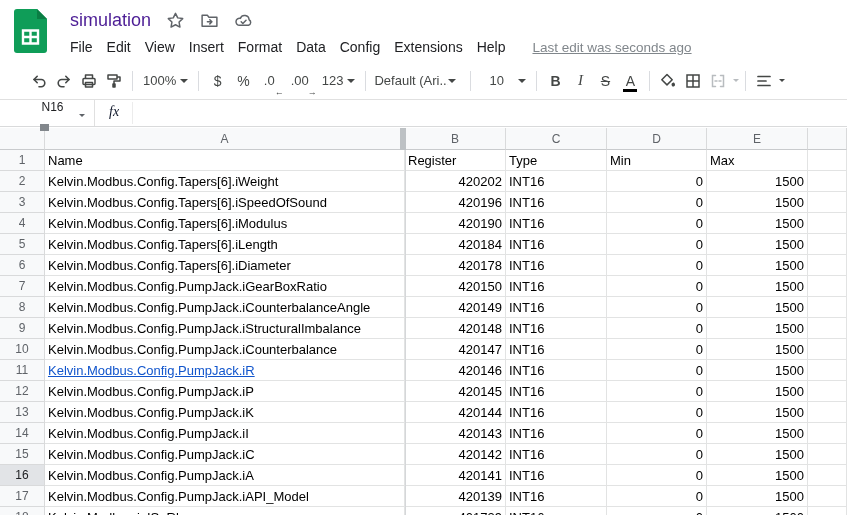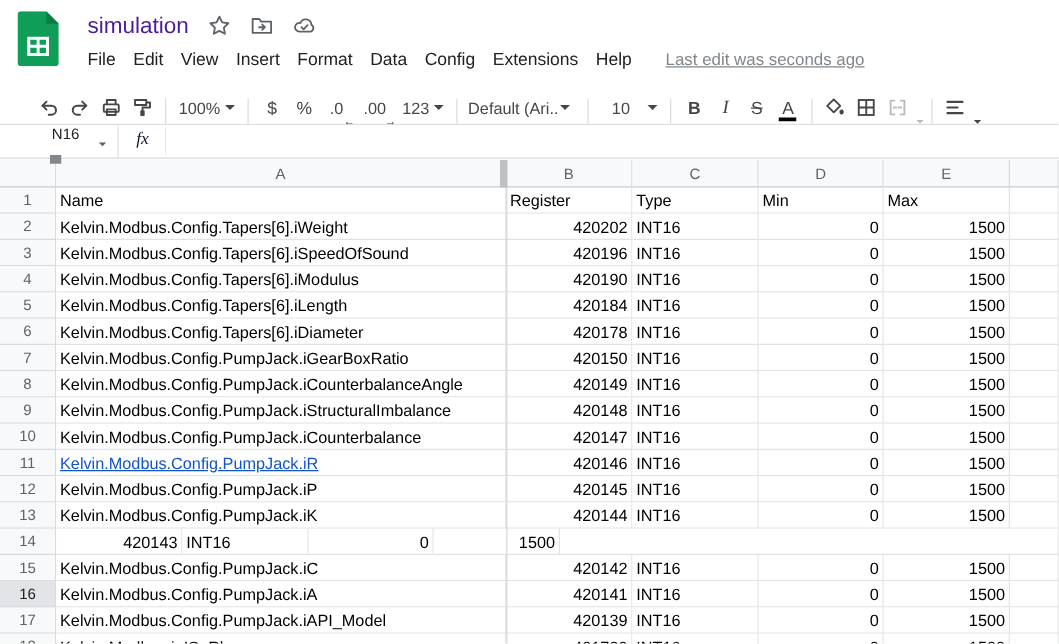--- a/index.html
+++ b/index.html
@@ -13,21 +13,21 @@
   .title-row { display:flex; align-items:center; gap:15px; height:28px; }
   .doc-title { font-size:18px; color:#4c1d95; }
   .ticon { display:flex; align-items:center; }
   .ticon svg { width:19px; height:19px; }
   .menubar { display:flex; align-items:center; height:26px; margin-left:-7px; font-size:14px; color:#202124; }
   .menu-items { display:flex; align-items:center; }
   .menu-item { padding:0 7px; cursor:default; }
   .last-edit { margin-left:20px; color:#80868b; text-decoration:underline; font-size:13.5px; }
 
   
-  .toolbar { height:38px; border-bottom:1px solid #e0e0e0; display:flex; align-items:flex-end; padding-left:26px; color:#444746; }
+  .toolbar { height:38px; border-bottom:1px solid #e0e0e0; display:flex; align-items:center; padding-left:26px; color:#444746; }
   .tbtn { height:26px; min-width:25px; display:flex; align-items:center; justify-content:center; border-radius:4px; }
   .tbtn svg { width:18px; height:18px; }
   .tdiv { width:1px; height:20px; background:#dadce0; margin:0 6px; flex:none; }
   .tlabel { font-size:13px; }
   .zoom-btn { padding:0 4px; }
   .zoom-btn .tlabel { margin-right:4px; }
   .caret { width:0; height:0; border-left:4px solid transparent; border-right:4px solid transparent; border-top:4px solid #444746; flex:none; }
   .caret.sm { border-left-width:3.5px; border-right-width:3.5px; border-top-width:3.5px; }
   .fmt { font-size:14px; padding:0 7px; }
   .dec { position:relative; font-size:13px; padding:0 6px; margin-right:3px; }
@@ -349,20 +349,21 @@
         <div class="rowhead">13</div>
         <div class="cell w-a">Kelvin.Modbus.Config.PumpJack.iK</div>
         <div class="cell w-b num">420144</div>
         <div class="cell w-c">INT16</div>
         <div class="cell w-d num">0</div>
         <div class="cell w-e num">1500</div>
         <div class="cell w-f"></div>
       </div>
       <div class="row">
         <div class="rowhead">14</div>
+        <div class="cell w-a">Kelvin.Modbus.Config.PumpJack.iI</div>
         <div class="cell w-b num">420143</div>
         <div class="cell w-c">INT16</div>
         <div class="cell w-d num">0</div>
         <div class="cell w-e num">1500</div>
         <div class="cell w-f"></div>
       </div>
       <div class="row">
         <div class="rowhead">15</div>
         <div class="cell w-a">Kelvin.Modbus.Config.PumpJack.iC</div>
         <div class="cell w-b num">420142</div>

